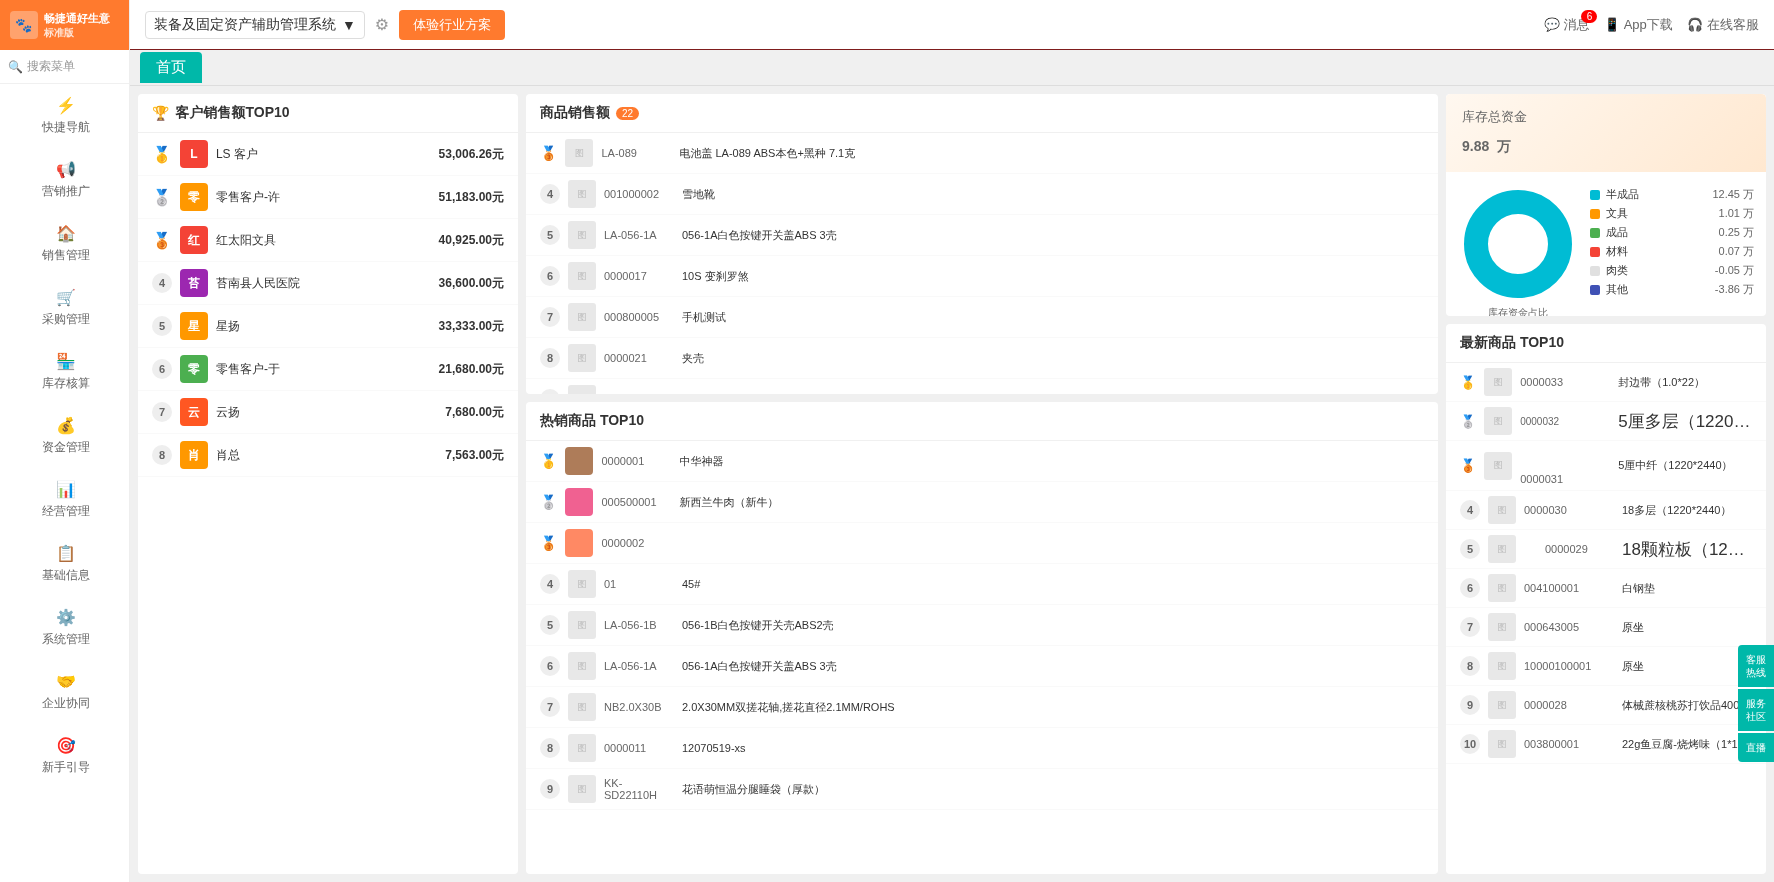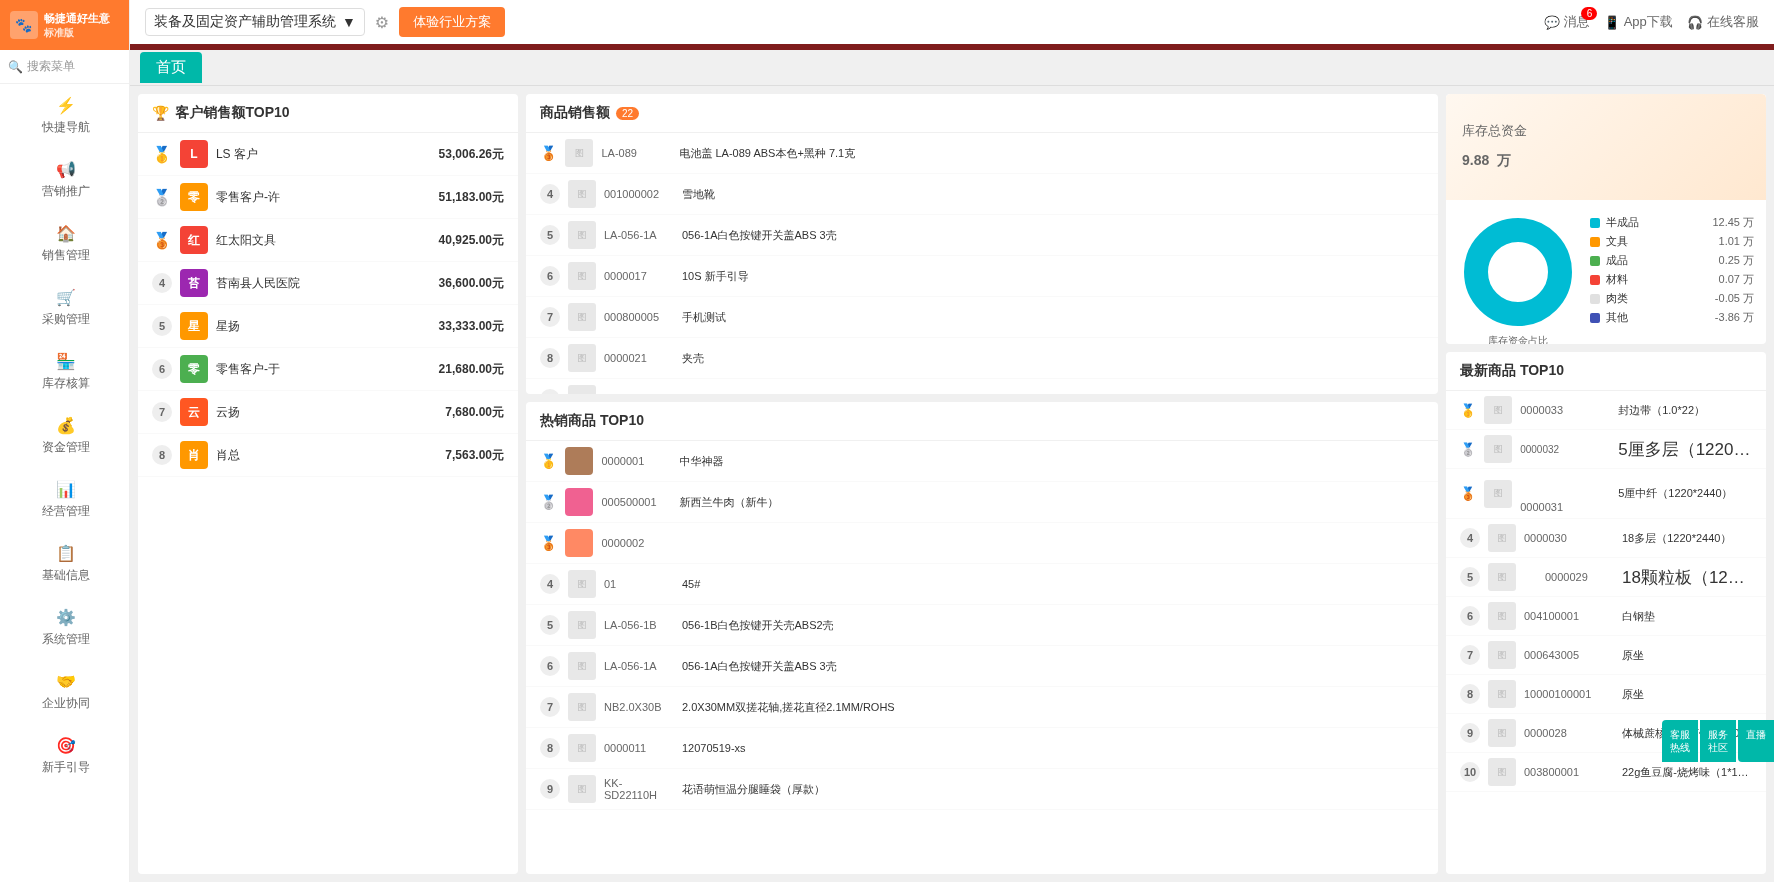--- a/index.html
+++ b/index.html
@@ -65,21 +65,21 @@
       flex: 1;
       display: flex;
       flex-direction: column;
       overflow: hidden;
     }
 
     
     .topbar {
       height: 50px;
       background: #fff;
-      border-bottom: 6px solid #7f1d1d;
+      border-bottom: 1px solid #7f1d1d;
       display: flex;
       align-items: center;
       padding: 0 15px;
       gap: 10px;
     }
     .system-selector {
       display: flex;
       align-items: center;
       gap: 6px;
       font-size: 14px;
@@ -261,21 +261,21 @@
       font-size: 10px;
       color: #999;
       overflow: hidden;
     }
     .product-code { color: #666; font-size: 11px; width: 70px; flex-shrink: 0; }
     .product-name { flex: 1; color: #333; font-size: 11px; white-space: nowrap; overflow: hidden; text-overflow: ellipsis; }
 
     
     .inventory-card {
       background: linear-gradient(135deg, #fff8f0, #ffe8d0);
-      padding: 28px 16px;
+      padding: 14px 16px;
       border-radius: 4px 4px 0 0;
     }
     .inventory-title { font-size: 13px; color: #666; }
     .inventory-amount { font-size: 28px; font-weight: bold; color: #333; }
     .inventory-amount span { font-size: 14px; color: #666; }
 
     
     .chart-section {
       display: flex;
       padding: 12px;
@@ -322,21 +322,21 @@
       border-bottom: 1px solid #f9f9f9;
       gap: 8px;
     }
 
     
     .float-btns {
       position: fixed;
       right: 0;
       bottom: 120px;
       display: flex;
-      flex-direction: row;
+      flex-direction: column;
       gap: 2px;
     }
     .float-btn {
       background: #00b8a9;
       color: #fff;
       padding: 8px 6px;
       font-size: 10px;
       cursor: pointer;
       text-align: center;
       width: 36px;
@@ -551,21 +551,21 @@
     </div>
     <span class="product-code">LA-056-1A</span>
     <span class="product-name">056-1A白色按键开关盖ABS 3壳</span>
   </div>
             <div class="product-item">
     <span class="rank-num rank-other">6</span>
     <div class="small-img-placeholder">
       <span style="font-size:9px;color:#bbb;">图</span>
     </div>
     <span class="product-code">0000017</span>
-    <span class="product-name">10S 新手引导</span>
+    <span class="product-name">10S 变刹罗煞</span>
   </div>
             <div class="product-item">
     <span class="rank-num rank-other">7</span>
     <div class="small-img-placeholder">
       <span style="font-size:9px;color:#bbb;">图</span>
     </div>
     <span class="product-code">000800005</span>
     <span class="product-name">手机测试</span>
   </div>
             <div class="product-item">

